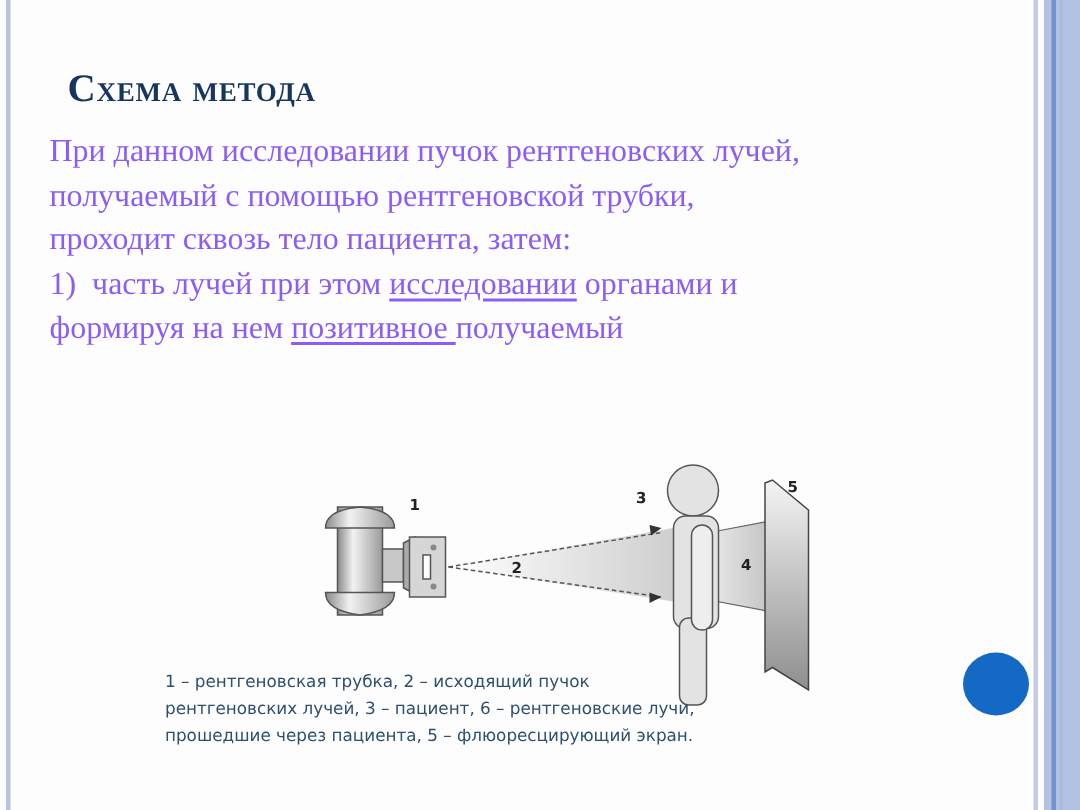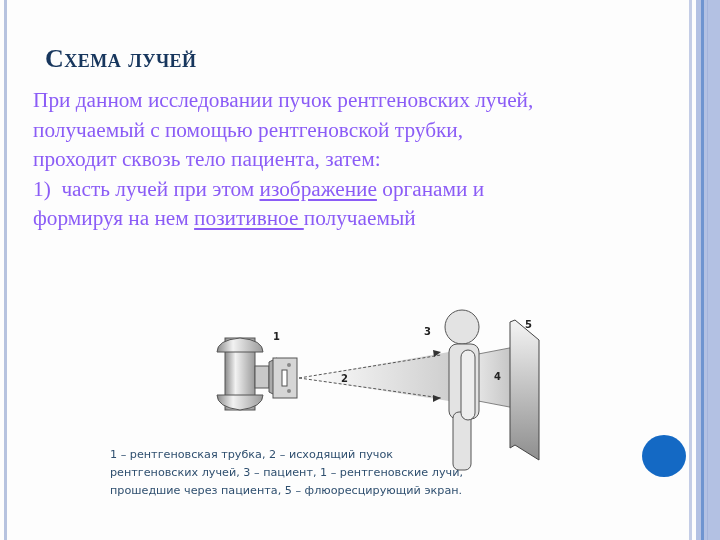--- a/index.html
+++ b/index.html
@@ -21,27 +21,27 @@
 </head>
 <body>
 
 <div class="left-line"></div>
 <div class="right-line1"></div>
 <div class="right-band"></div>
 <div class="right-band-line"></div>
 <div class="right-band-line2"></div>
 <div class="dot"></div>
 
-<div class="title">Схема лучей</div>
+<div class="title">Схема метода</div>
 
 <div class="body-text">
   <span class="line">При данном исследовании пучок рентгеновских лучей,</span>
   <span class="line">получаемый с помощью рентгеновской трубки,</span>
   <span class="line">проходит сквозь тело пациента, затем:</span>
-  <span class="line"><span style="white-space:pre">1)  часть лучей при этом </span><span class="u">изображение</span><span style="white-space:pre"> органами и</span></span>
+  <span class="line"><span style="white-space:pre">1)  часть лучей при этом </span><span class="u">исследовании</span><span style="white-space:pre"> органами и</span></span>
   <span class="line"><span style="white-space:pre">формируя на нем </span><span class="u" style="white-space:pre">позитивное </span><span>получаемый</span></span>
 </div>
 
 <svg class="figure" viewBox="0 0 360 180" xmlns="http://www.w3.org/2000/svg">
   <defs>
     <linearGradient id="cyl" x1="0" x2="1" y1="0" y2="0">
       <stop offset="0" stop-color="#8a8a8a"></stop>
       <stop offset="0.35" stop-color="#f2f2f2"></stop>
       <stop offset="1" stop-color="#9a9a9a"></stop>
     </linearGradient>
@@ -90,15 +90,15 @@
 
   <text x="68" y="40" font-family="DejaVu Sans, sans-serif" font-size="10" font-weight="bold" fill="#222">1</text>
   <text x="136" y="82" font-family="DejaVu Sans, sans-serif" font-size="10" font-weight="bold" fill="#222">2</text>
   <text x="219" y="35" font-family="DejaVu Sans, sans-serif" font-size="10" font-weight="bold" fill="#222">3</text>
   <text x="289" y="80" font-family="DejaVu Sans, sans-serif" font-size="10" font-weight="bold" fill="#222">4</text>
   <text x="320" y="28" font-family="DejaVu Sans, sans-serif" font-size="10" font-weight="bold" fill="#222">5</text>
 </svg>
 
 <div class="caption">
   <span>1 – рентгеновская трубка, 2 – исходящий пучок</span>
-  <span>рентгеновских лучей, 3 – пациент, 1 – рентгеновские лучи,</span>
+  <span>рентгеновских лучей, 3 – пациент, 6 – рентгеновские лучи,</span>
   <span>прошедшие через пациента, 5 – флюоресцирующий экран.</span>
 </div>
 
 </body></html>

